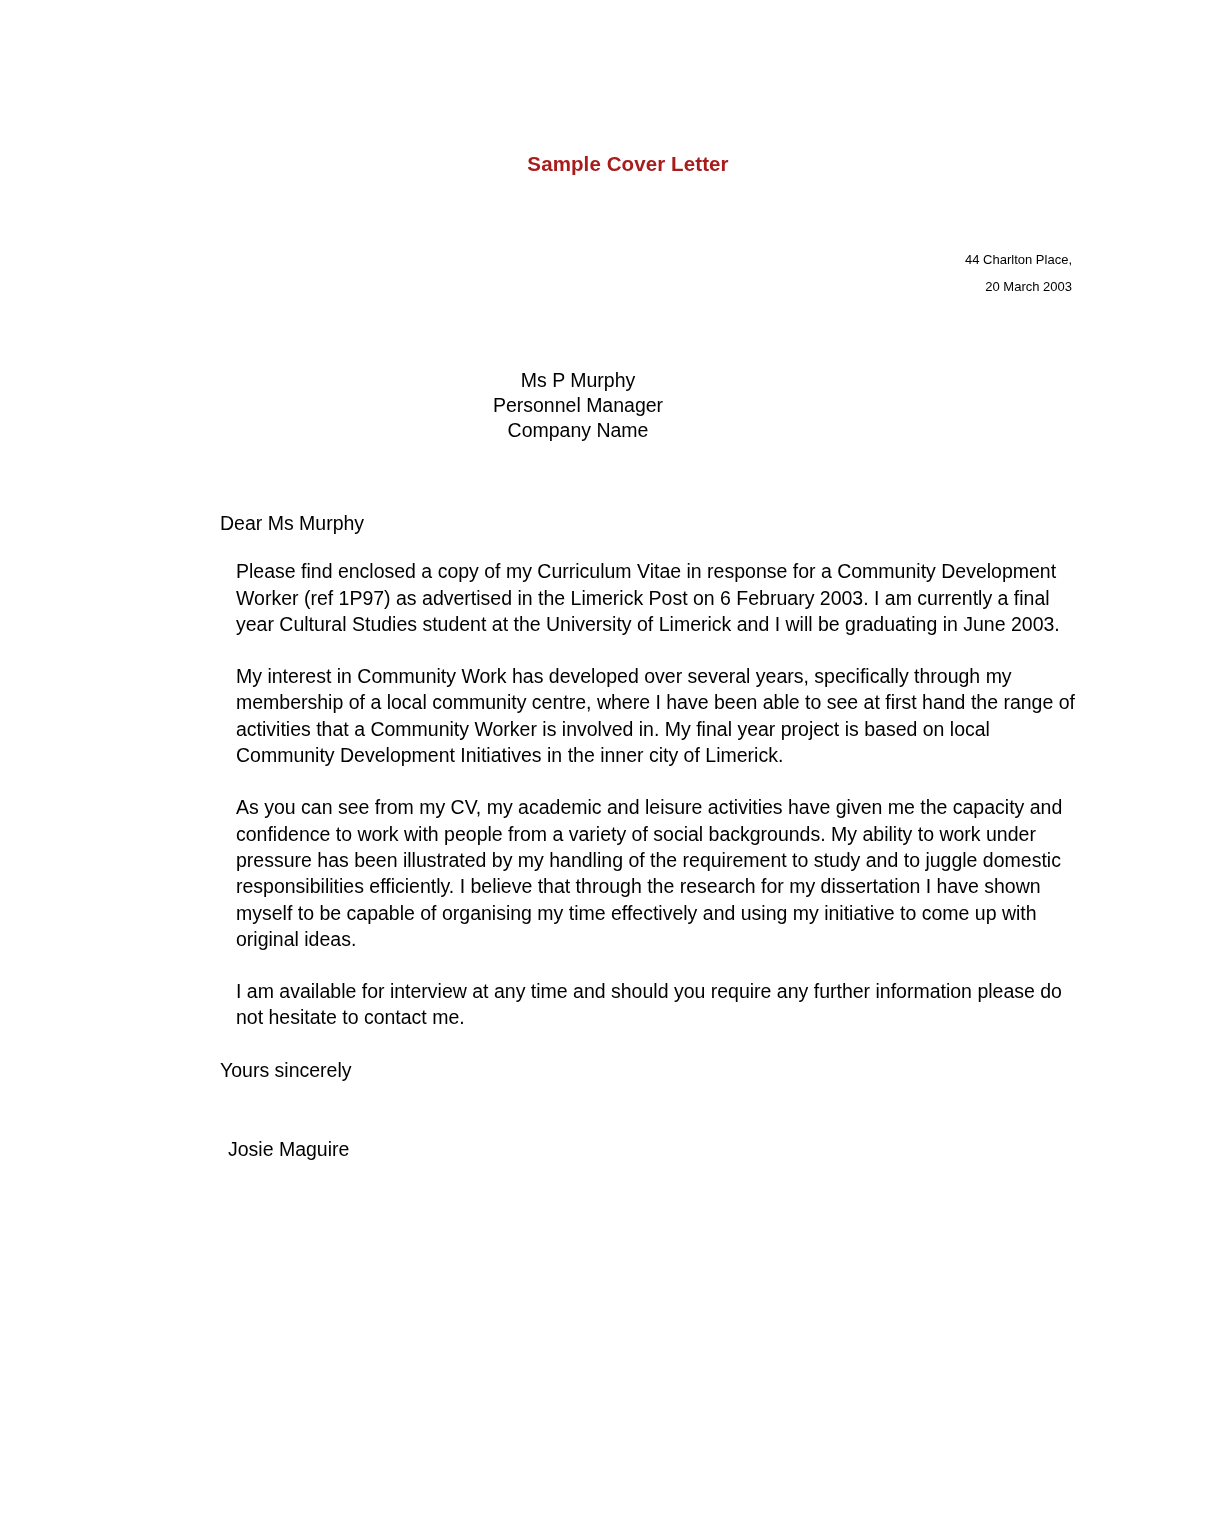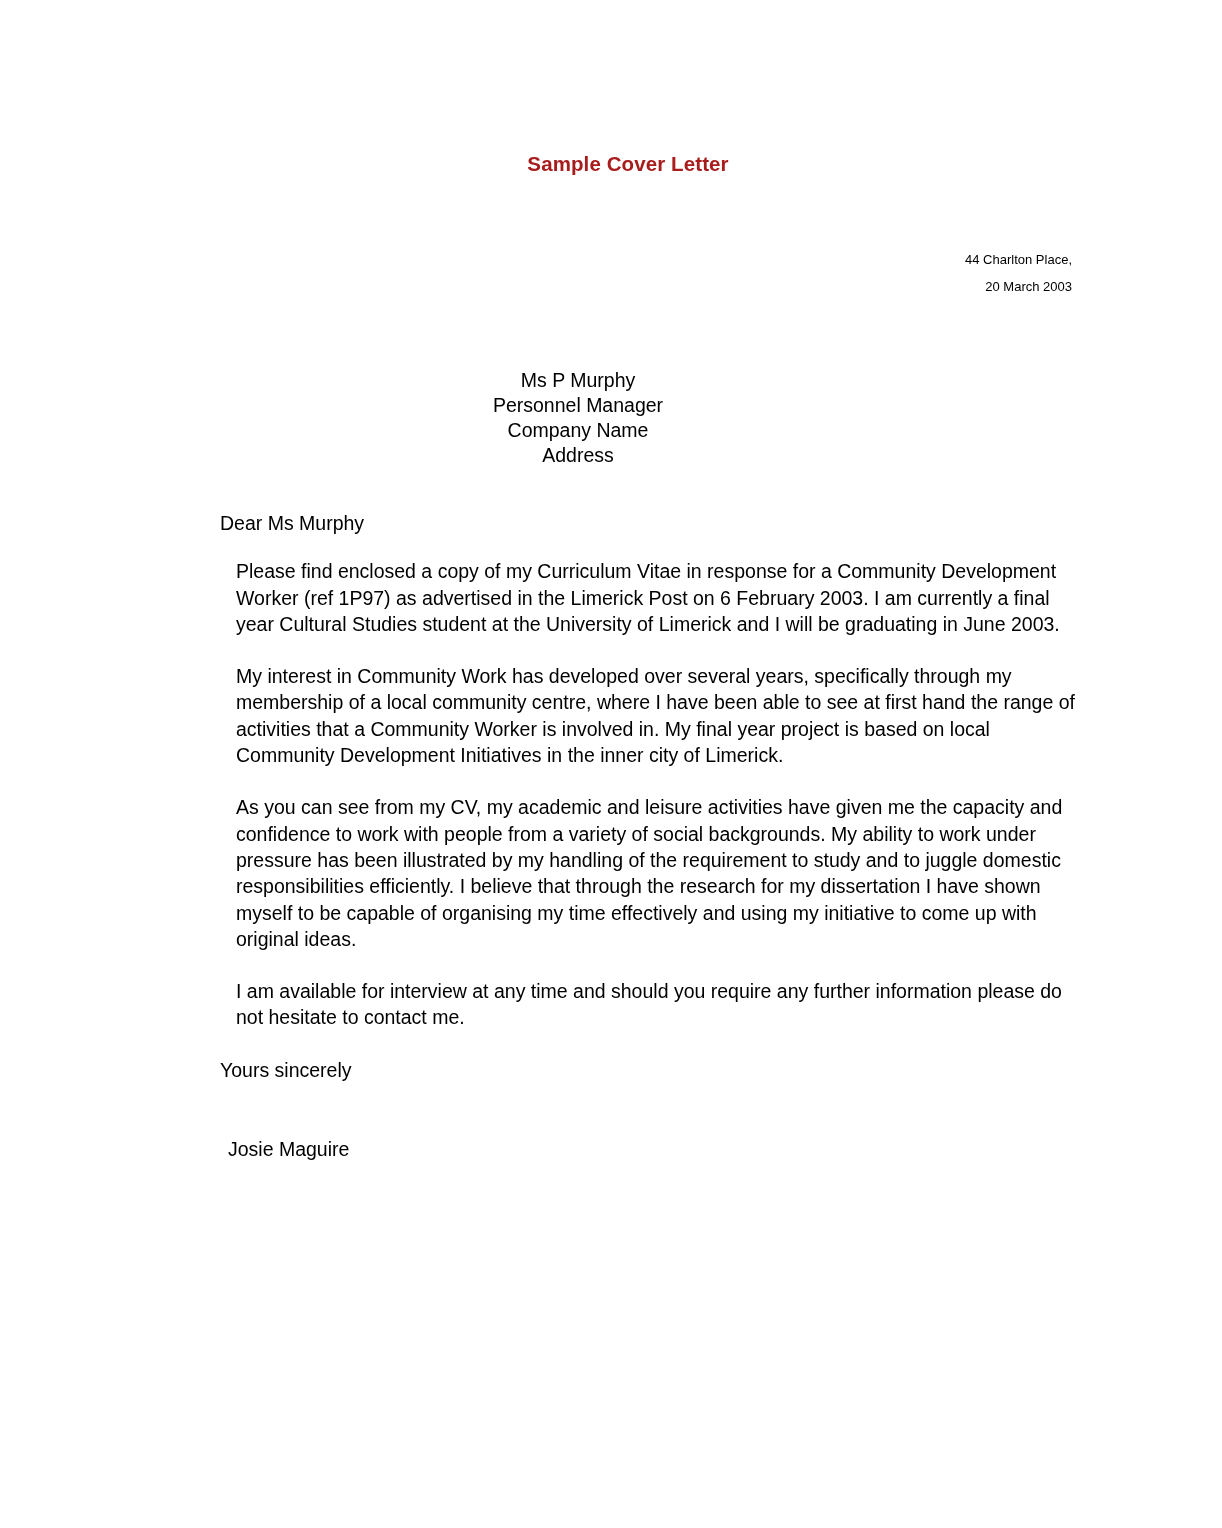--- a/index.html
+++ b/index.html
@@ -89,21 +89,20 @@
 
   <div class="sender-block">
     <span class="line">44 Charlton Place,</span>
     <span class="line">20 March 2003</span>
   </div>
 
   <div class="recipient-block">
     <span class="line">Ms P Murphy</span>
     <span class="line">Personnel Manager</span>
     <span class="line">Company Name</span>
-    <span class="line">Address</span>
   </div>
 
   <div class="letter-body">
     <p class="salutation">Dear Ms Murphy</p>
     <p class="para">Please find enclosed a copy of my Curriculum Vitae in response for a Community Development Worker (ref 1P97) as advertised in the Limerick Post on 6 February 2003.  I am currently a final year Cultural Studies student at the University of Limerick and I will be graduating in June 2003.</p>
     <p class="para">My interest in Community Work has developed over several years, specifically through my membership of a local community centre, where I have been able to see at first hand the range of activities that a Community Worker is involved in.  My final year project is based on local Community Development Initiatives in the inner city of Limerick.</p>
     <p class="para">As you can see from my CV, my academic and leisure activities have given me the capacity and confidence to work with people from a variety of social backgrounds. My ability to work under pressure has been illustrated by my handling of the requirement to study and to juggle domestic responsibilities efficiently. I believe that through the research for my dissertation I have shown myself to be capable of organising my time effectively and using my initiative to come up with original ideas.</p>
     <p class="para">I am available for interview at any time and should you require any further information please do not hesitate to contact me.</p>
     <p class="closing">Yours sincerely</p>
     <div class="signature-gap"></div>

